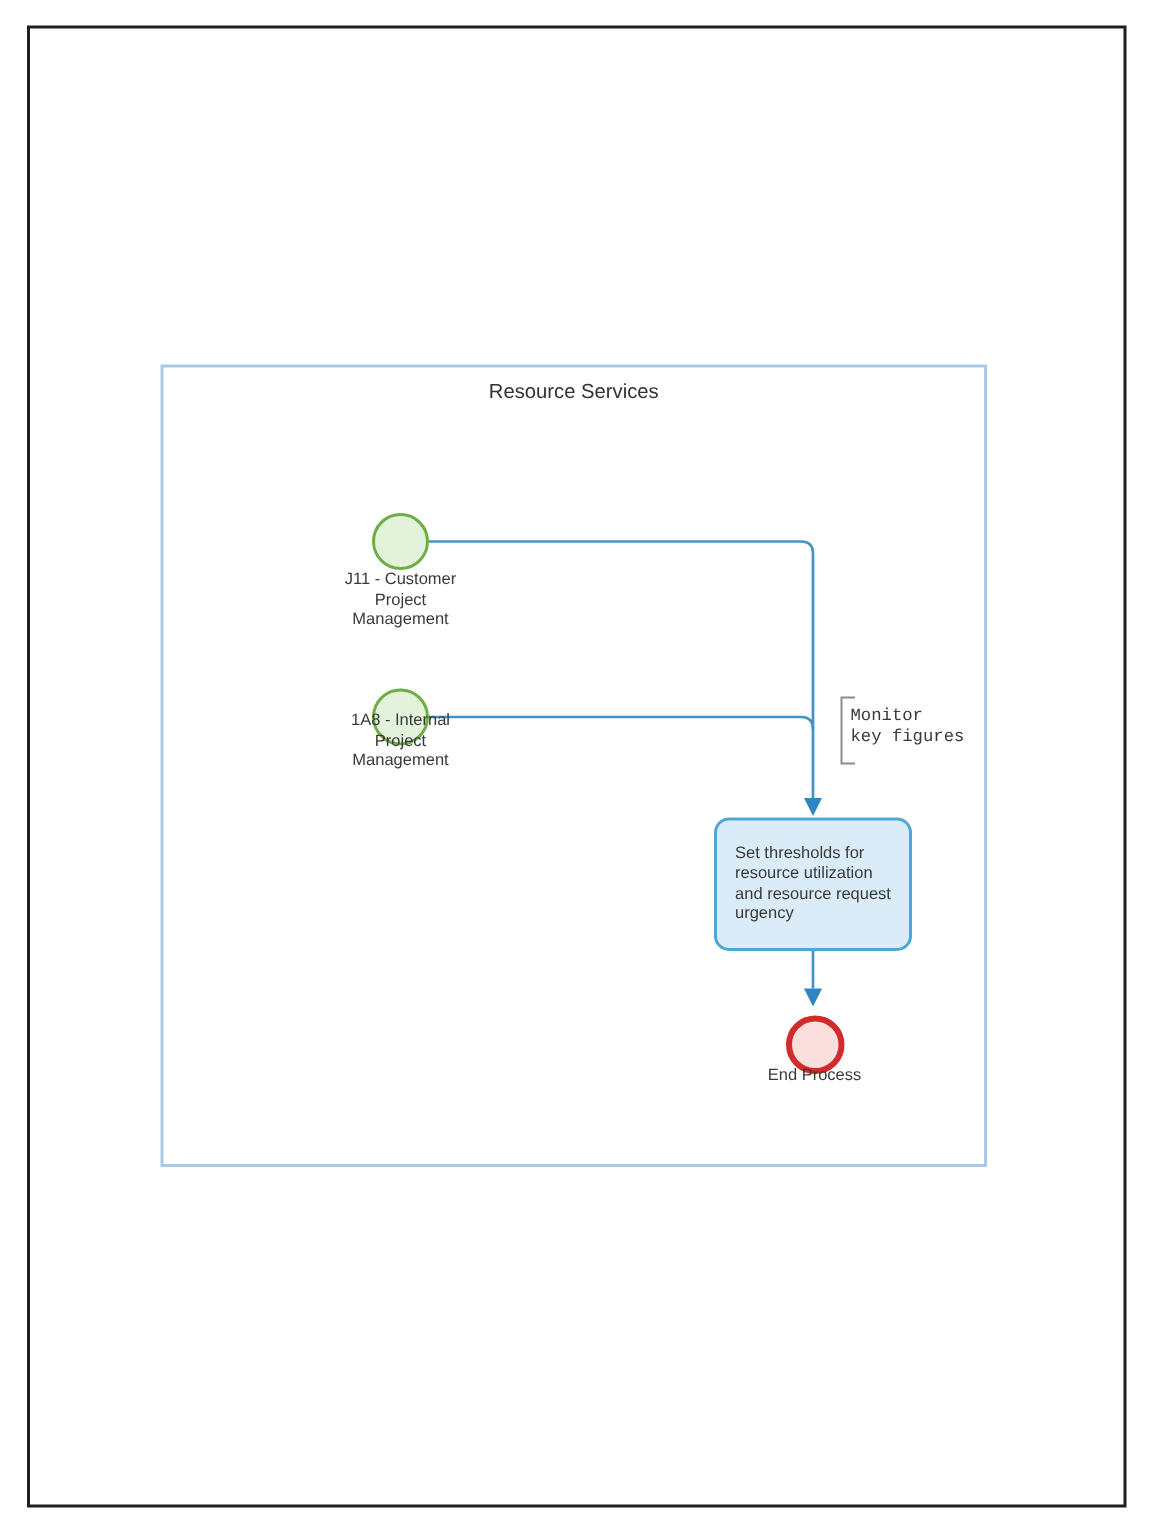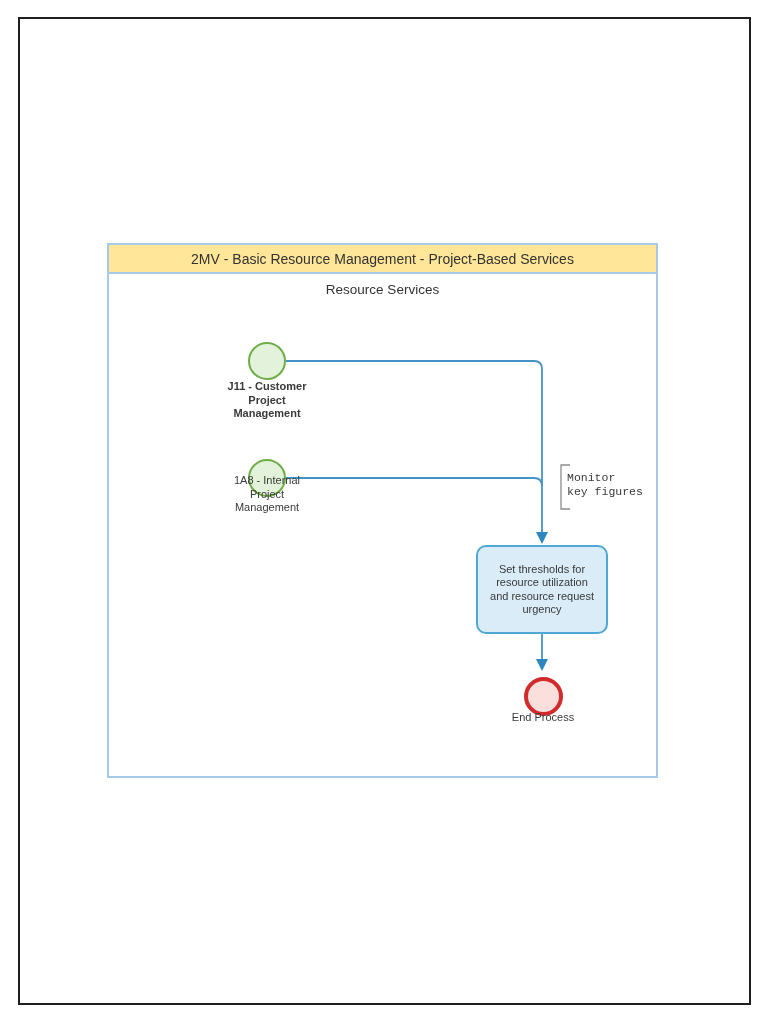--- a/index.html
+++ b/index.html
@@ -63,33 +63,33 @@
   .event-start.j11 { left: 248px; top: 342px; }
   .event-start.a18 { left: 248px; top: 459px; }
   .node-label {
     position: absolute;
     font-size: 11px;
     line-height: 13.5px;
     text-align: center;
     white-space: pre-line;
     color: #3a3a3a;
   }
-  .label-j11 { left: 207px; top: 380px; width: 120px; font-weight: bold; }
+  .label-j11 { left: 207px; top: 380px; width: 120px; }
   .label-a18 { left: 207px; top: 474px; width: 120px; }
   .task {
     position: absolute;
     left: 476px; top: 545px;
     width: 128px; height: 85px;
     background: #d9ecf8;
     border: 2px solid #4fa7d3;
     border-radius: 10px;
     display: flex;
     align-items: center;
     justify-content: center;
-    text-align: center;
+    text-align: left;
     font-size: 11px;
     line-height: 13.5px;
     white-space: pre-line;
     color: #3a3a3a;
   }
   .event-end {
     position: absolute;
     left: 524px; top: 677px;
     width: 31px; height: 31px;
     border: 4px solid #d22b2b;
@@ -114,21 +114,20 @@
     width: 768px; height: 1024px;
     pointer-events: none;
   }
 </style>
 </head>
 <body>
 
 <div class="page-border"></div>
 
 <div class="pool">
-  <div class="pool-header">2MV - Basic Resource Management - Project-Based Services</div>
   <div class="lanes">
     <div class="lane-right">
       <div class="lane-title">Resource Services</div>
     </div>
   </div>
 </div>
 
 <svg class="connector-layer" viewBox="0 0 768 1024" xmlns="http://www.w3.org/2000/svg">
   <path d="M 286 361 H 534 Q 542 361 542 369 V 532" fill="none" stroke="#4393c7" stroke-width="1.8"></path>
   <path d="M 286 478 H 534 Q 542 478 542 486" fill="none" stroke="#4393c7" stroke-width="1.8"></path>

